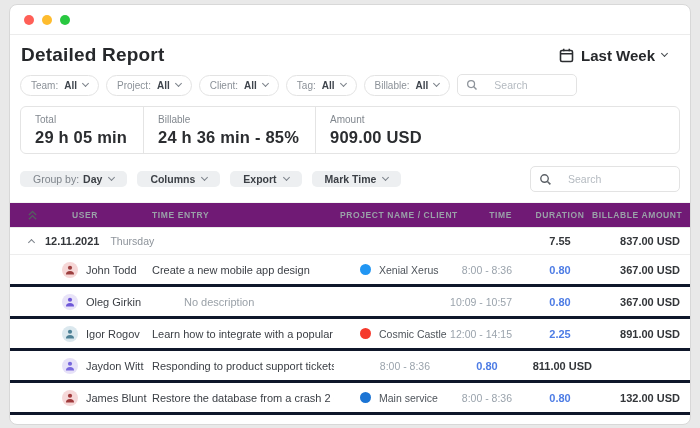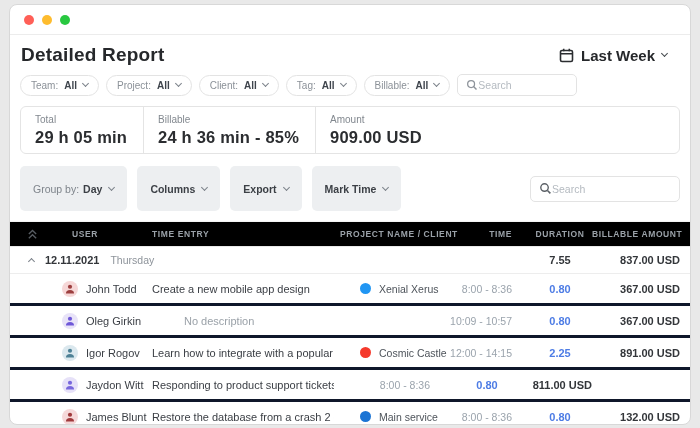--- a/index.html
+++ b/index.html
@@ -24,43 +24,43 @@
   .chev { width: 5px; height: 5px; border-right: 1.5px solid #7c828a; border-bottom: 1.5px solid #7c828a; display: inline-block; transform: rotate(45deg); margin-top: -3px; }
   .chev.dark { border-color: #44484d; }
   .chev.up { transform: rotate(-135deg); margin-top: 3px; }
 
   
   .chips-row { display: flex; align-items: center; gap: 7px; padding: 8px 10px 0; }
   .chip { display: inline-flex; align-items: center; gap: 6px; height: 21px; padding: 0 10px; border: 1px solid #e3e3e3; border-radius: 12px; background: #fff; font-size: 10px; cursor: pointer; }
   .chip .pre { color: #8b9198; }
   .chip .val { color: #3e444c; font-weight: 700; }
 
-  .search { display: inline-flex; align-items: center; gap: 0; height: 22px; padding: 0 8px; border: 1px solid #e3e3e3; border-radius: 5px; background: #fff; width: 120px; }
+  .search { display: inline-flex; align-items: center; gap: 16px; height: 22px; padding: 0 8px; border: 1px solid #e3e3e3; border-radius: 5px; background: #fff; width: 120px; }
   .search input { border: none; outline: none; font-size: 10.5px; width: 100%; color: #333; background: transparent; font-family: "Liberation Sans", sans-serif; }
   .search input::placeholder { color: #b4bac0; }
 
   
   .summary { display: flex; margin: 10px 10px 0; border: 1px solid #e4e4e4; border-radius: 6px; height: 48px; }
   .stat { display: flex; flex-direction: column; justify-content: center; padding: 0 16px 0 14px; min-width: 108px; }
   .stat + .stat { border-left: 1px solid #e4e4e4; }
   .stat .lab { font-size: 10px; color: #82888f; margin-bottom: 3px; }
   .stat .val { font-size: 16.5px; font-weight: 700; color: #2b2d30; letter-spacing: .2px; white-space: nowrap; }
 
   
   .toolbar { display: flex; align-items: center; justify-content: space-between; margin: 12px 10px 0; }
   .tb-left { display: flex; gap: 10px; }
-  .tbtn { display: inline-flex; align-items: center; gap: 7px; height: 45px; padding: 0 13px; background: #edeff1; border: none; border-radius: 5px; font-size: 10.5px; cursor: pointer; font-family: "Liberation Sans", sans-serif; }
+  .tbtn { display: inline-flex; align-items: center; gap: 7px; height: 16px; padding: 0 13px; background: #edeff1; border: none; border-radius: 5px; font-size: 10.5px; cursor: pointer; font-family: "Liberation Sans", sans-serif; }
   .tbtn .pre { color: #7e848b; }
   .tbtn .val, .tbtn .lbl { color: #3c4046; font-weight: 700; }
   .toolbar .search { width: 150px; height: 26px; }
 
   
   .table { margin-top: 10px; }
   .trow { display: grid; grid-template-columns: 30px 96px 188px 112px 82px 64px 88px; align-items: center; padding: 0 10px; }
-  .thead { height: 26px; background: #000000; border-bottom: 1px solid #e9e9e9; border-top: 1px solid #f4f4f4; }
+  .thead { height: 26px; background: #701a75; border-bottom: 1px solid #e9e9e9; border-top: 1px solid #f4f4f4; }
   .th { font-size: 8.5px; letter-spacing: .6px; color: #9aa1a8; font-weight: 700; white-space: nowrap; }
   .th-user { padding-left: 22px; }
   .th-entry, .th-project { padding-left: 6px; }
   .th-time { text-align: right; padding-right: 16px; }
   .th-dur { text-align: center; }
   .th-amt { text-align: right; }
   .collapse-ic { padding-left: 7px; display: flex; align-items: center; cursor: pointer; }
 
   .group-row { height: 27px; border-bottom: 1px solid #ededed; cursor: pointer; }
   .g-left { grid-column: 1 / 5; display: flex; align-items: center; gap: 11px; padding-left: 9px; }

